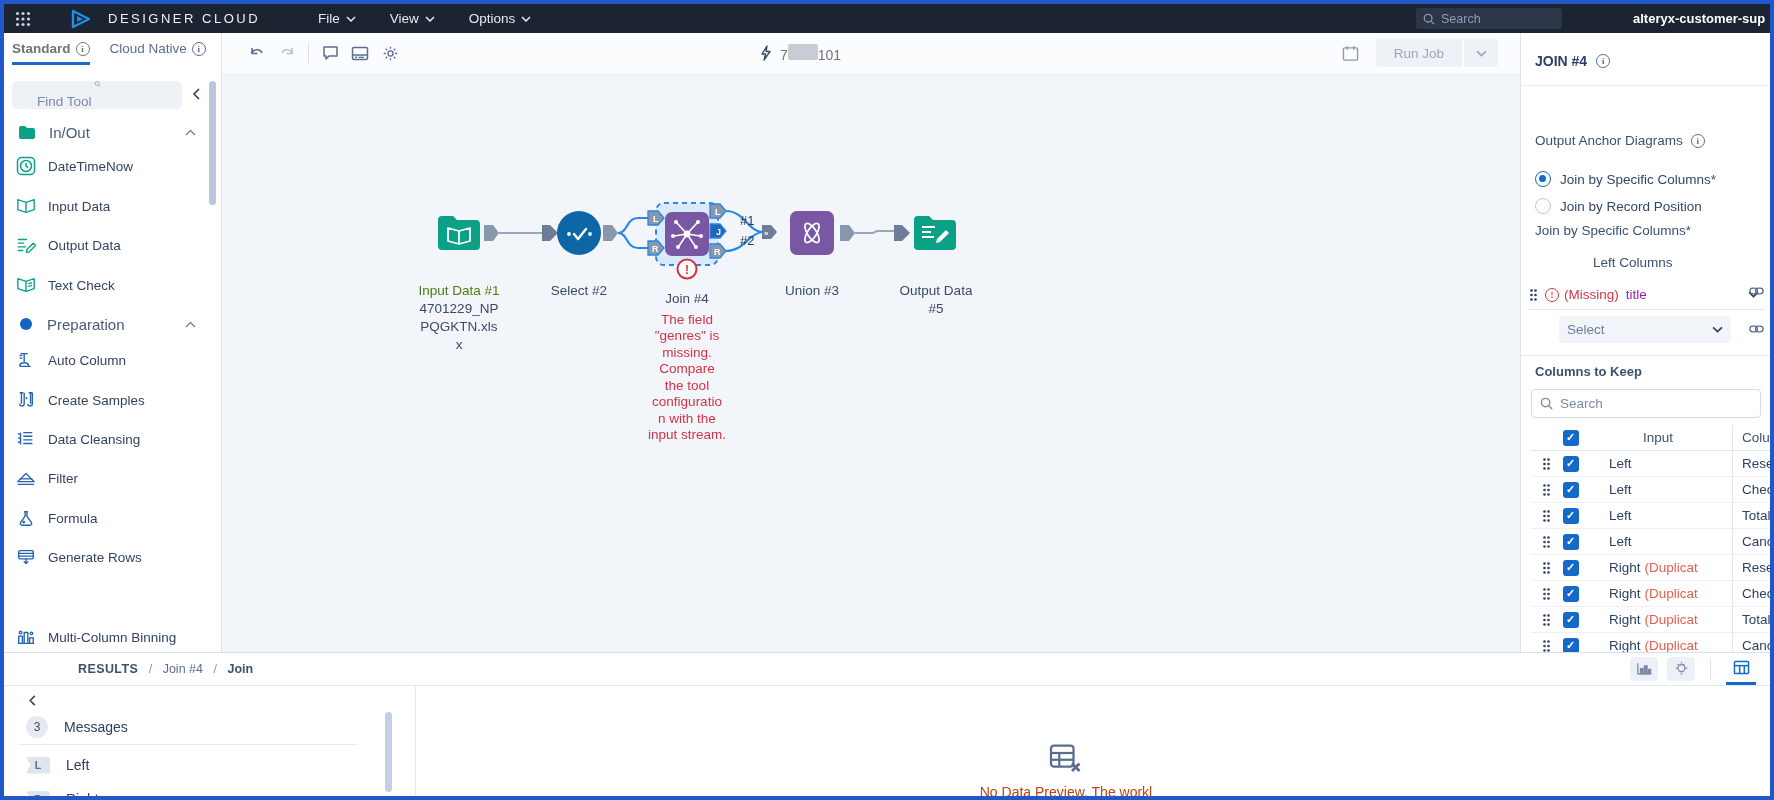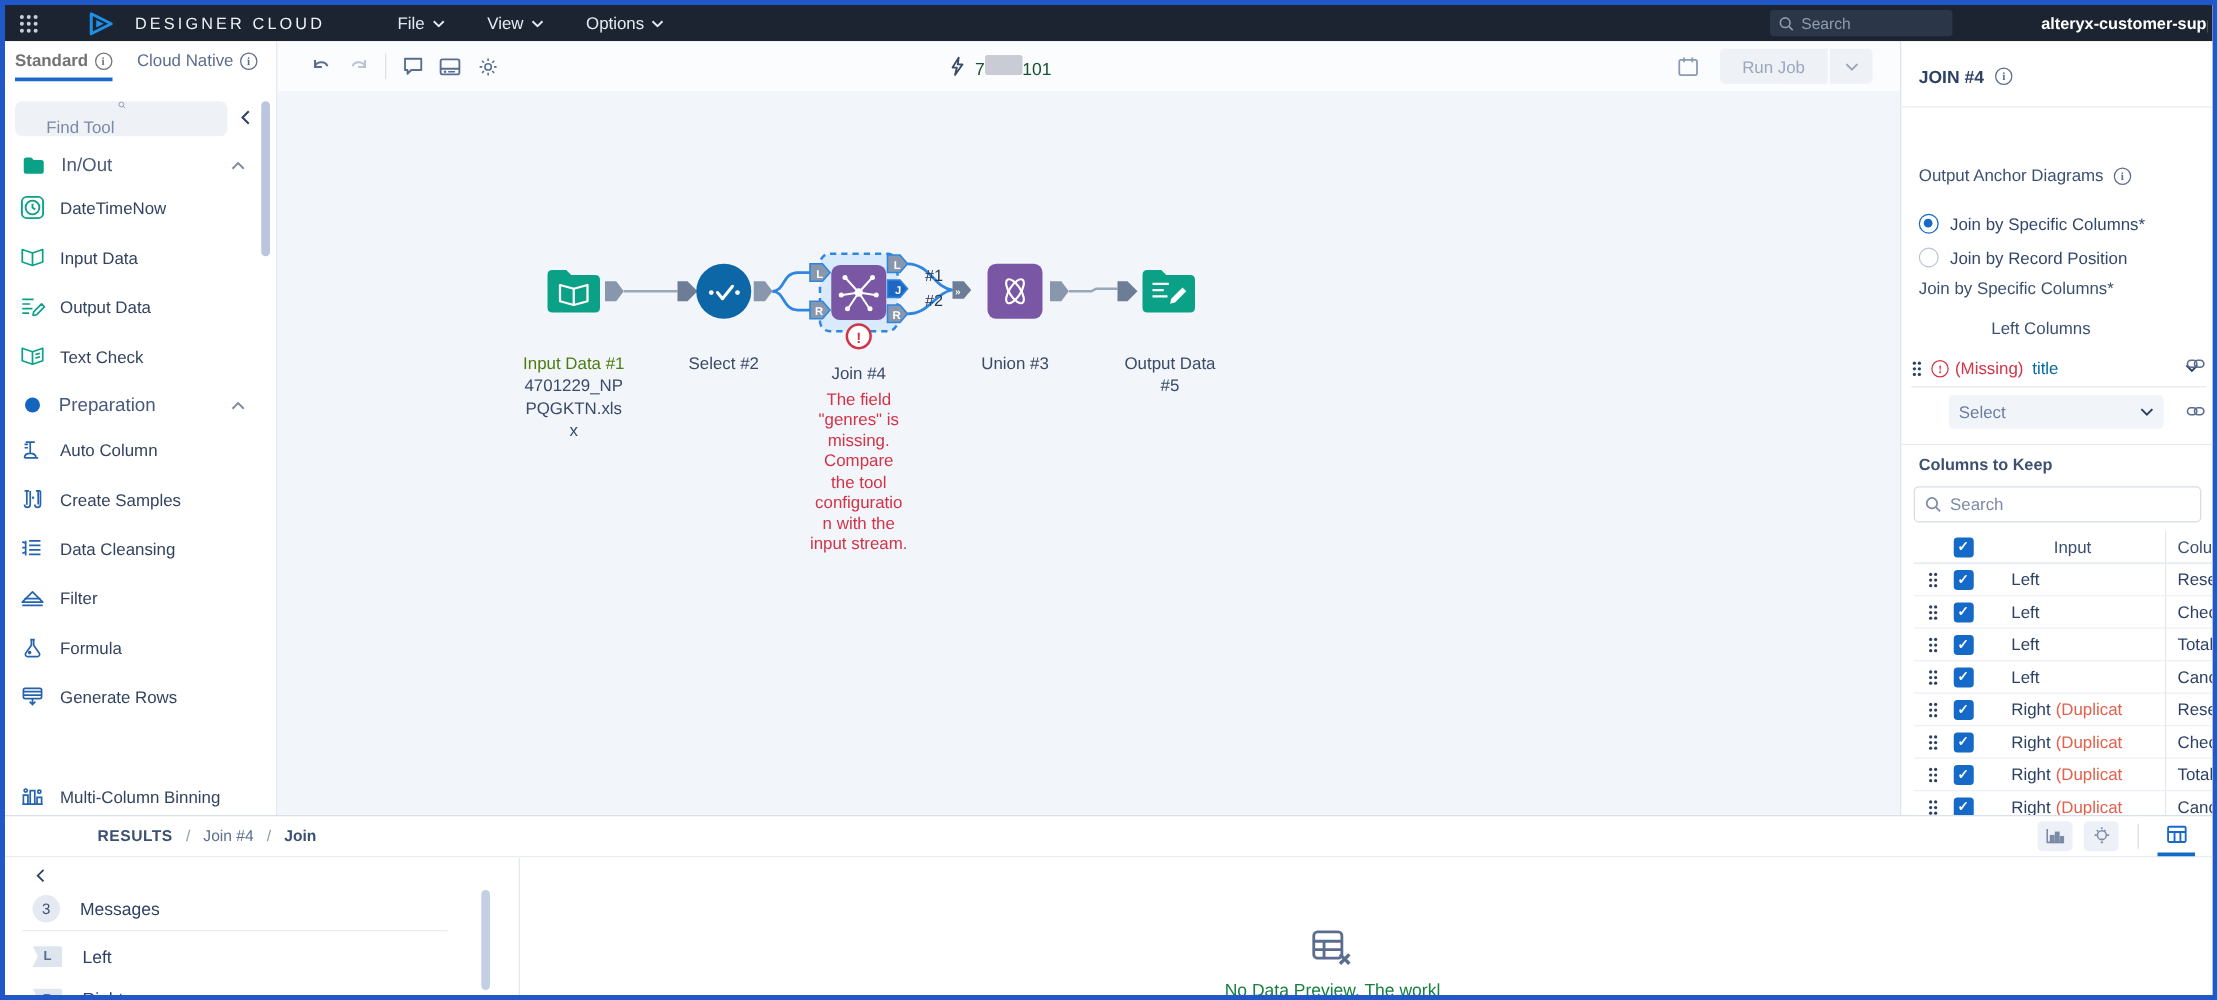--- a/index.html
+++ b/index.html
@@ -26,21 +26,21 @@
   .tabsrow { left:0; top:29px; width:218px; height:40px; background:#fff; border-right:1px solid #dde3ec; display:flex; align-items:flex-start; padding:8px 0 0 8px; gap:20px; }
   .tab { display:flex; align-items:center; gap:5px; font-size:13.5px; padding-bottom:6px; cursor:pointer; color:#5b6d8f; }
   .tab.active { color:#737373; border-bottom:3px solid #1b6ac9; font-weight:bold; }
   .info { display:inline-flex; align-items:center; justify-content:center; width:14px; height:14px; border:1.4px solid currentColor; border-radius:50%; font-size:9px; font-weight:bold; font-family:"Liberation Serif",serif; }
 
   
   .toolbar { left:218px; top:29px; width:1298px; height:40px; background:#fbfcfe; display:flex; align-items:center; }
   .tbico { width:30px; height:26px; display:flex; align-items:center; justify-content:center; color:#5b6d8f; cursor:pointer; }
   .tbico.dis { color:#b9c3d4; }
   .vdiv { width:1px; height:20px; background:#d9e0ea; margin:0 6px; }
-  .wfref { position:absolute; left:538px; top:0; height:40px; display:flex; align-items:center; gap:8px; color:#14532d; font-size:14px; }
+  .wfref { position:absolute; left:538px; top:0; height:40px; display:flex; align-items:center; gap:8px; color:#737373; font-size:14px; }
   .redact { display:inline-block; width:30px; height:16px; background:#c9ccd4; border-radius:2px; }
   .runwrap { margin-left:auto; display:flex; align-items:center; margin-right:22px; gap:10px; }
   .runjob { display:flex; }
   .runjob .rbtn { background:#eef1f6; color:#9aa7bd; font-size:13.5px; height:28px; padding:0 18px; display:flex; align-items:center; border-radius:4px 0 0 4px; cursor:pointer; }
   .runjob .rarr { background:#eef1f6; height:28px; width:34px; margin-left:2px; display:flex; align-items:center; justify-content:center; border-radius:0 4px 4px 0; color:#9aa7bd; cursor:pointer; }
 
   
   .sidebar { left:0; top:69px; width:218px; height:579px; background:#fff; border-right:1px solid #dde3ec; overflow:hidden; }
   .findwrap { position:absolute; left:8px; top:8px; width:170px; height:28px; background:#eef1f6; border-radius:6px; display:flex; align-items:center; gap:7px; padding:0 9px;flex-direction:column; }
   .findwrap input { border:none; outline:none; background:transparent; font-size:13.5px; width:120px; color:#33435f; font-family:inherit; }
@@ -103,21 +103,21 @@
   .bpanel { left:0; top:682px; width:1766px; height:110px; background:#fff; overflow:hidden; }
   .blist { position:absolute; left:0; top:0; width:412px; height:110px; border-right:1px solid #e3e8ef; overflow:hidden; }
   .bcollapse { position:absolute; left:24px; top:8px; color:#2d4164; cursor:pointer; }
   .brow { position:absolute; left:0; width:370px; height:30px; display:flex; align-items:center; gap:16px; padding-left:22px; cursor:pointer; }
   .brow .txt { font-size:14px; color:#2d4164; }
   .badge-num { width:22px; height:22px; border-radius:50%; background:#e4e9f2; color:#3c5170; font-size:12px; display:flex; align-items:center; justify-content:center; }
   .badge-tag { width:24px; height:17px; background:#dfe5ee; color:#5b6d8f; font-size:10.5px; font-weight:bold; display:flex; align-items:center; justify-content:center; clip-path:polygon(0 0,100% 0,100% 100%,0 100%,18% 50%); border-radius:2px; }
   .bdiv { position:absolute; left:14px; width:340px; height:1px; background:#e8ecf2; }
   .bscroll { position:absolute; left:381px; top:26px; width:7px; height:80px; background:#c3d0e4; border-radius:4px; }
   .empty { position:absolute; left:1006px; top:56px; width:200px; text-align:center; color:#5b6d8f; transform:translateX(-44px); }
-  .empty .etxt { margin-top:8px; font-size:14px; color:#15803d; white-space:nowrap; }
+  .empty .etxt { margin-top:8px; font-size:14px; color:#c2410c; white-space:nowrap; }
 </style>
 </head>
 <body>
 
 <div class="window">
 
   <div class="abs topbar">
     <span class="grid9">
       <svg width="16" height="16" viewBox="0 0 16 16">
           <g fill="#c7d0dc">
@@ -555,21 +555,21 @@
               <circle cx="6.5" cy="7" r="1.3"></circle>
               <circle cx="2.5" cy="11.5" r="1.3"></circle>
               <circle cx="6.5" cy="11.5" r="1.3"></circle>
             </g>
           </svg>
         </span>
       <span class="misserr">
         <span class="info" style="border-width:1.5px">!</span>
         <span>(Missing)</span>
       </span>
-      <span style="color:#0369a1; font-size:13.5px;">title</span>
+      <span style="color:#a21caf; font-size:13.5px;">title</span>
       <span style="margin-left:auto; margin-right:6px; cursor:pointer;">
           <svg width="11" height="7" viewBox="0 0 10 6">
             <polyline points="1,1 5,5 9,1" fill="none" stroke="#2d4164" stroke-width="1.5"></polyline>
           </svg>
         </span>
     </div>
     <span class="linkico" style="top:253px; right:6px;">
         <svg width="15" height="10" viewBox="0 0 16 10">
           <g fill="none" stroke="currentColor" stroke-width="1.4">
             <rect x="1" y="2" width="8" height="6" rx="3"></rect>

